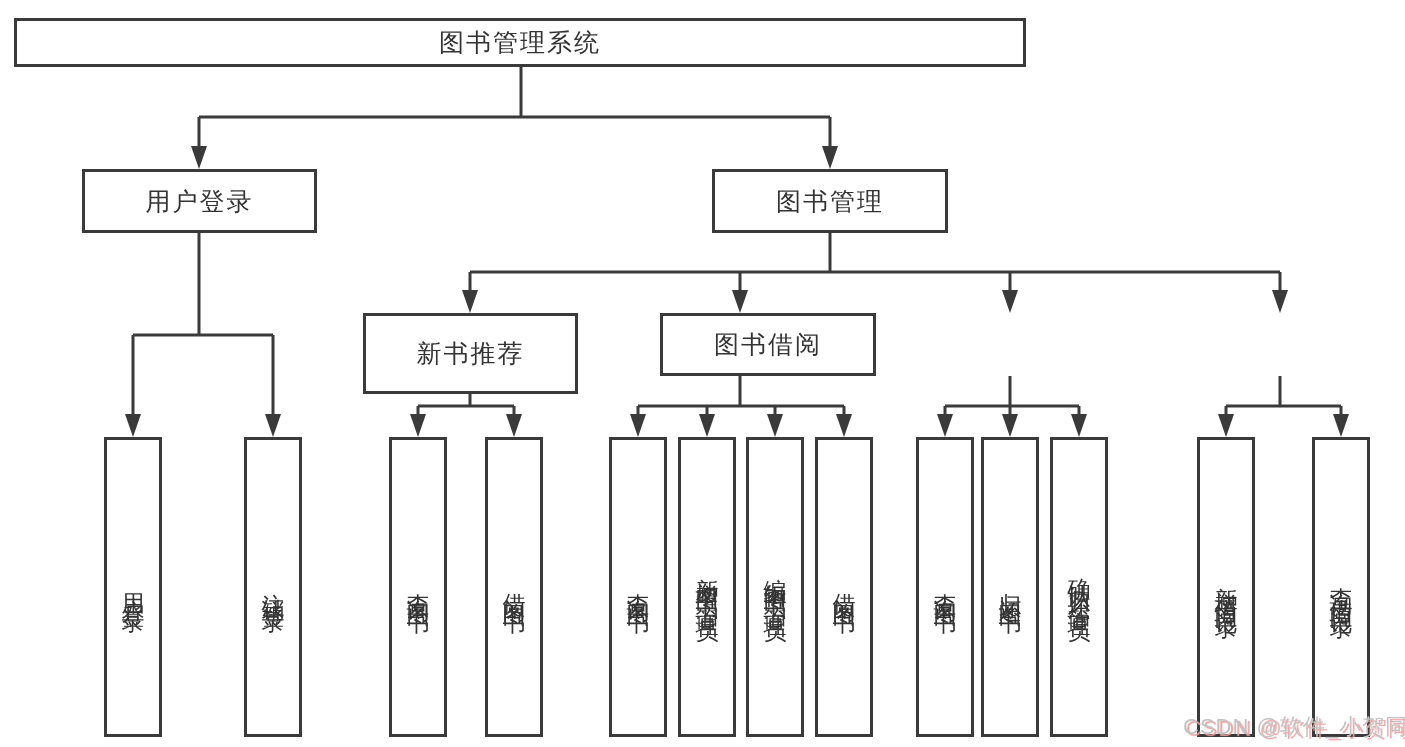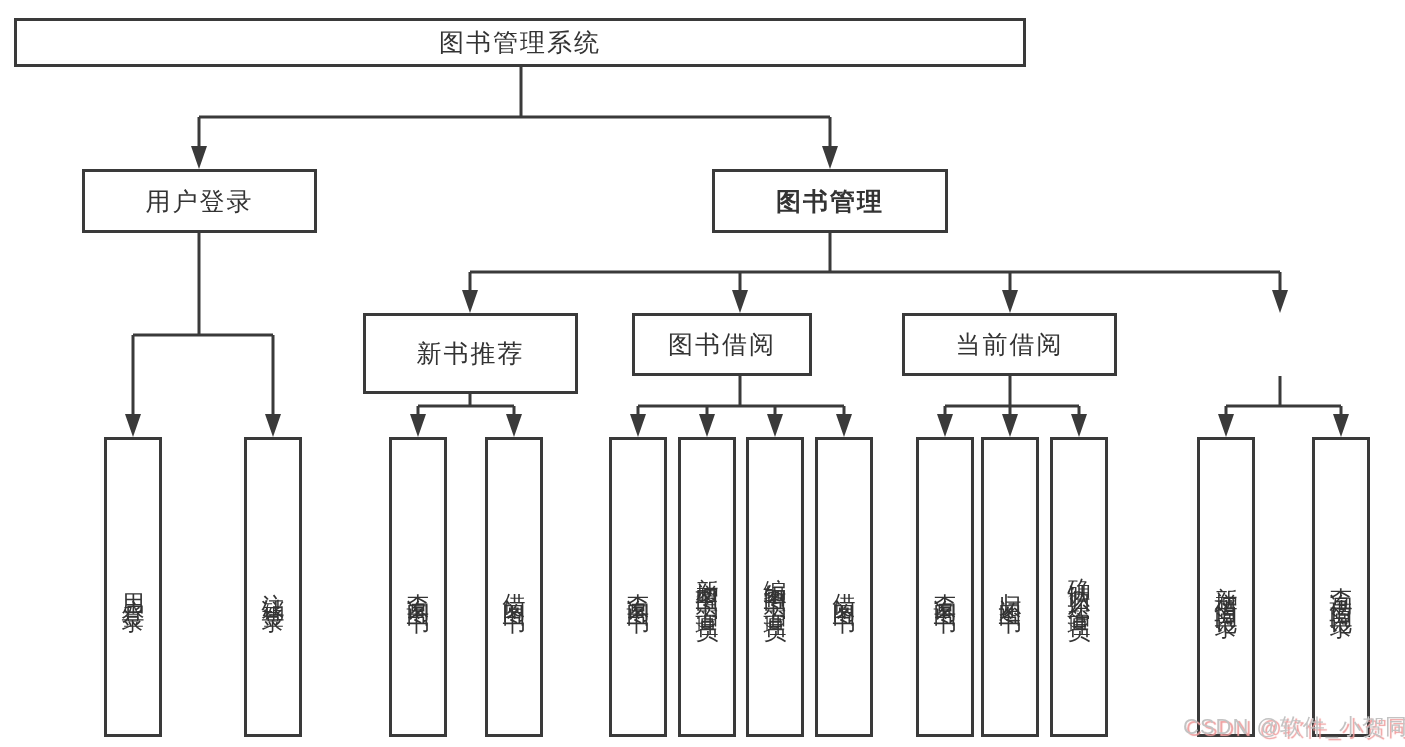--- a/index.html
+++ b/index.html
@@ -96,25 +96,24 @@
       <polygon points="1002,414 1018,414 1010,437"></polygon>
       <polygon points="1071,414 1087,414 1079,437"></polygon>
       <polygon points="1218,414 1234,414 1226,437"></polygon>
       <polygon points="1333,414 1349,414 1341,437"></polygon>
     </g>
   </svg>
 
   <div class="box h-box root-box" style="left:14px; top:18px; width:1012px; height:49px;">图书管理系统</div>
 
   <div class="box h-box" style="left:82px; top:169px; width:235px; height:64px;">用户登录</div>
-  <div class="box h-box" style="left:712px; top:169px; width:236px; height:64px;font-weight:bold;">图书管理</div>
+  <div class="box h-box" style="left:712px; top:169px; width:236px; height:64px;">图书管理</div>
 
   <div class="box h-box" style="left:363px; top:313px; width:215px; height:81px;">新书推荐</div>
-  <div class="box h-box" style="left:632px; top:313px; width:180px; height:63px;">图书借阅</div>
-  <div class="box h-box" style="left:902px; top:313px; width:215px; height:63px;">当前借阅</div>
+  <div class="box h-box" style="left:660px; top:313px; width:216px; height:63px;">图书借阅</div>
 
   <div class="box v-box" style="left:104px; top:437px; width:58px; height:300px;">用户登录</div>
   <div class="box v-box" style="left:244px; top:437px; width:58px; height:300px;">注销登录</div>
 
   <div class="box v-box" style="left:389px; top:437px; width:58px; height:300px;">查询图书</div>
   <div class="box v-box" style="left:485px; top:437px; width:58px; height:300px;">借阅图书</div>
 
   <div class="box v-box" style="left:609px; top:437px; width:58px; height:300px;">查询图书</div>
   <div class="box v-box" style="left:678px; top:437px; width:58px; height:300px;">新增图书（管理员）</div>
   <div class="box v-box" style="left:746px; top:437px; width:58px; height:300px;">编辑图书（管理员）</div>

